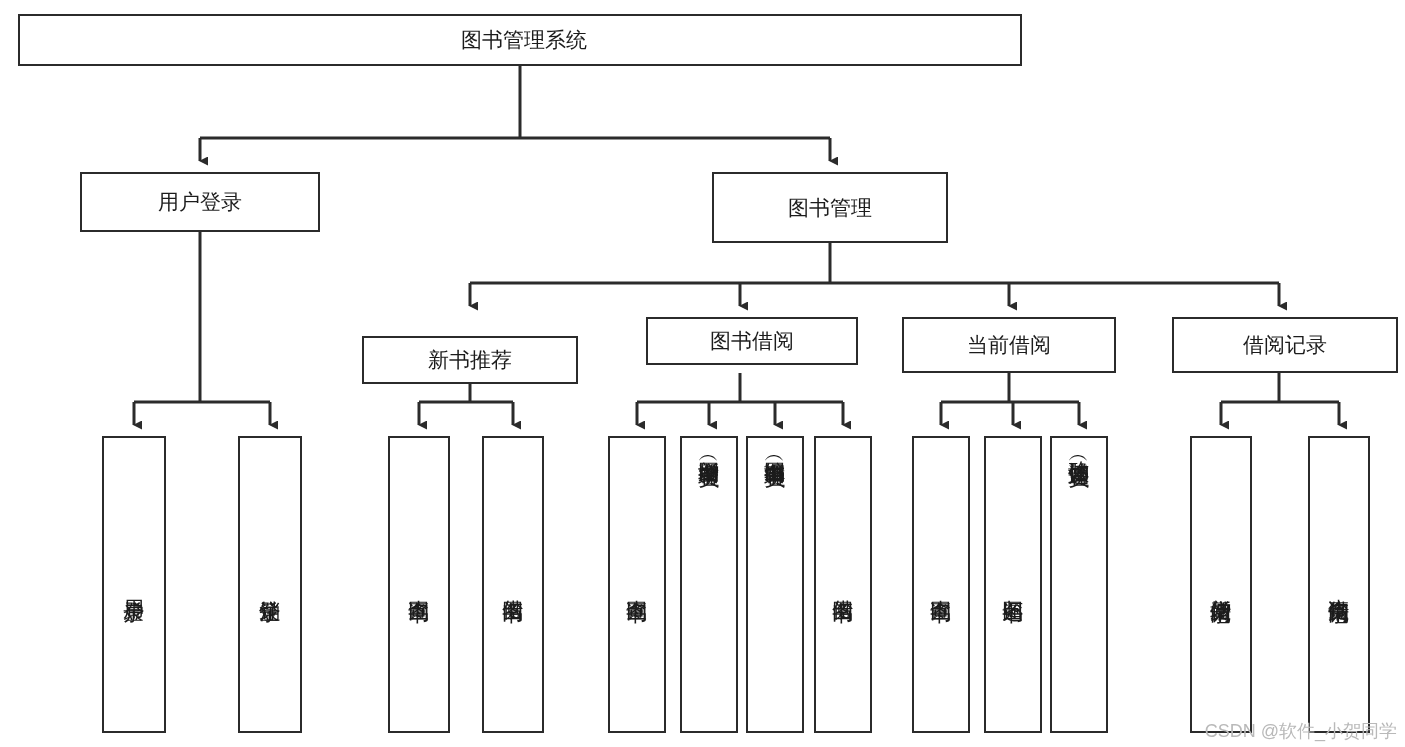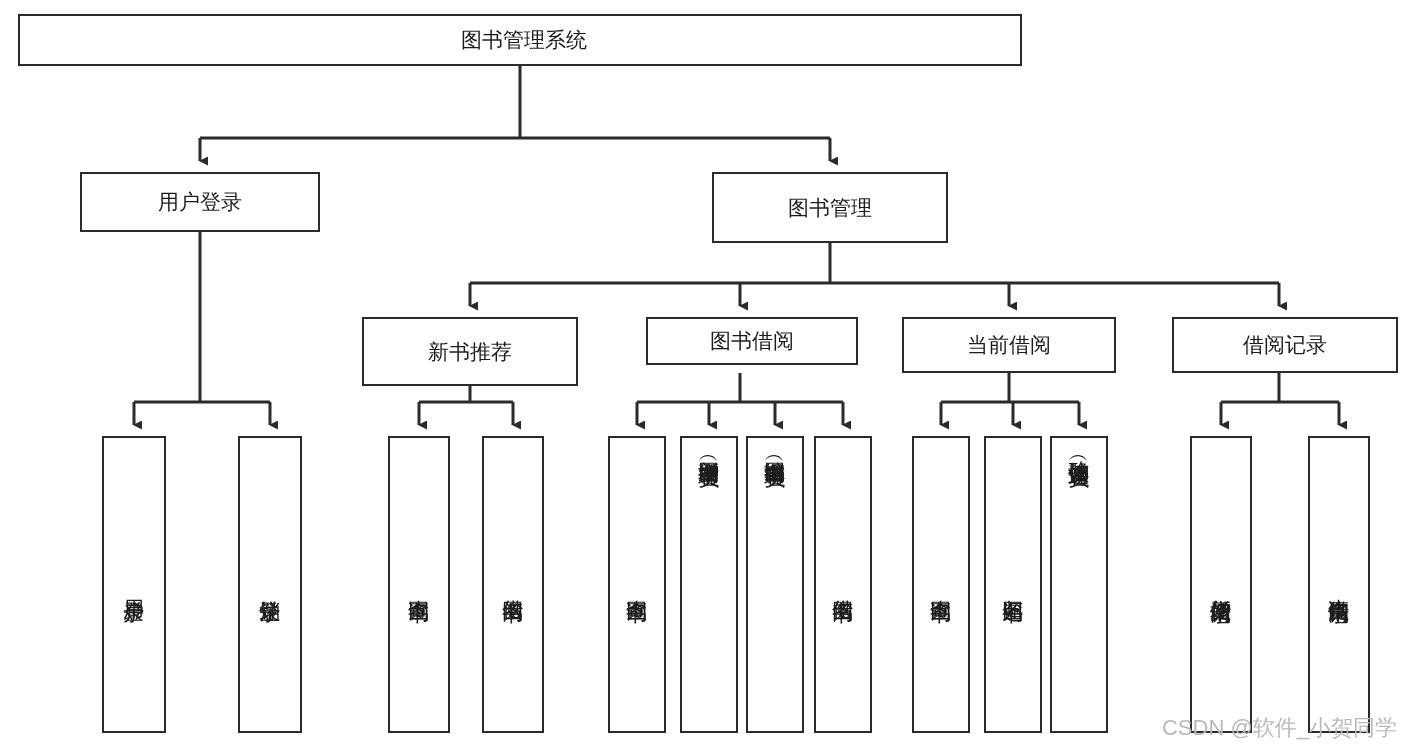--- a/index.html
+++ b/index.html
@@ -54,21 +54,21 @@
     white-space: nowrap;
   }
   .leaf-mid .vlabel {
     margin-top: auto;
     margin-bottom: auto;
   }
   .watermark {
     position: absolute;
     right: 8px;
     bottom: 4px;
-    font-size: 22px;
+    font-size: 18px;
     color: #b9b9b9;
     white-space: nowrap;
     font-family: "Liberation Sans", "DejaVu Sans", sans-serif;
     margin-left: 40px;
   }
 </style>
 </head>
 <body>
 
 <div id="canvas">
@@ -119,21 +119,21 @@
   <div id="nodes">
       <div class="node root" style="left: 18px; top: 14px; width: 1004px; height: 52px; padding-left: 8px;">
         <span>图书管理系统</span>
       </div>
       <div class="node branch" style="left: 80px; top: 172px; width: 240px; height: 60px;">
         <span>用户登录</span>
       </div>
       <div class="node branch" style="left: 712px; top: 172px; width: 236px; height: 71px;">
         <span>图书管理</span>
       </div>
-      <div class="node branch" style="left: 362px; top: 317px; width: 216px; height: 69px;">
+      <div class="node branch" style="left: 362px; top: 336px; width: 216px; height: 48px;">
         <span>新书推荐</span>
       </div>
       <div class="node branch" style="left: 634px; top: 317px; width: 212px; height: 48px; margin-left: 12px;">
         <span>图书借阅</span>
       </div>
       <div class="node branch" style="left: 902px; top: 317px; width: 214px; height: 56px;">
         <span>当前借阅</span>
       </div>
       <div class="node branch" style="left: 1172px; top: 317px; width: 226px; height: 56px;">
         <span>借阅记录</span>

